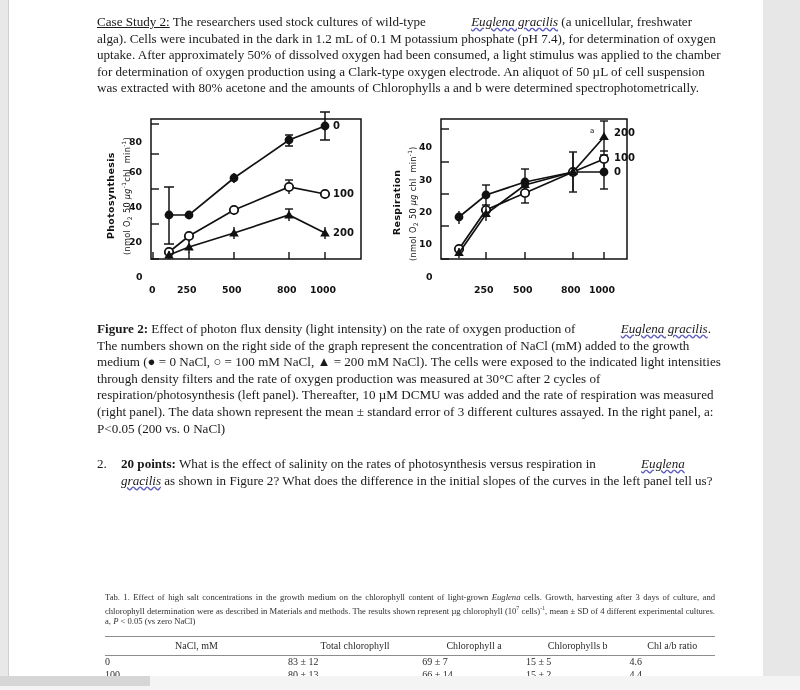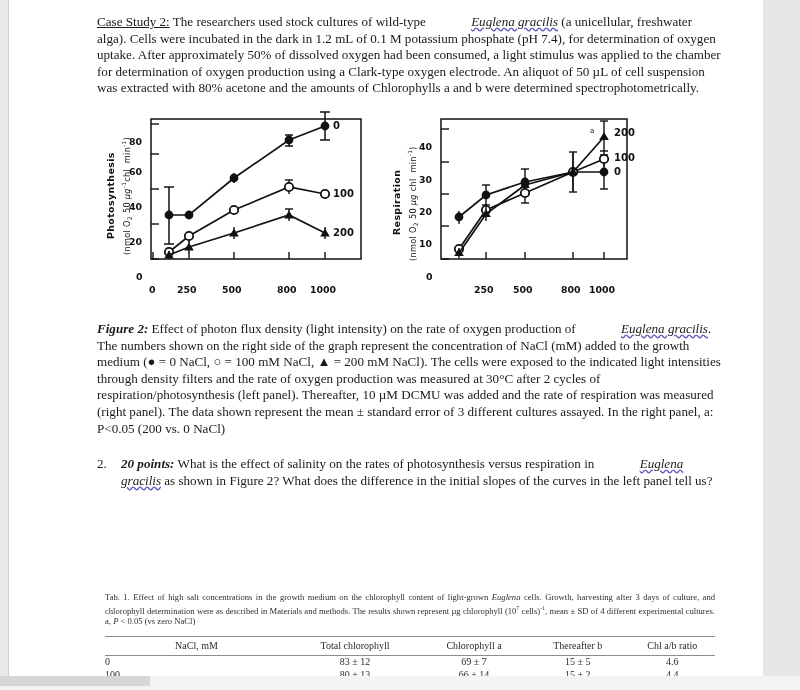--- a/index.html
+++ b/index.html
@@ -58,21 +58,21 @@
 
   .para {
     font-size: 13.1px;
     line-height: 16.6px;
     color: #1a1a1a;
     text-align: left;
     margin: 0;
   }
   .u { text-decoration: underline; }
   .it { font-style: italic; margin-top: 8px; }
-  .bold { font-weight: bold; font-style: italic; }
+  .bold { font-weight: bold; }
   .sq {
     text-decoration: underline;
     text-decoration-style: wavy;
     text-decoration-color: #5b5bbf;
     font-style: italic;
     margin-left: 42px;
   }
 
   
   .figure {
@@ -159,21 +159,21 @@
     color: #2b2b2b;
   }
   table.chl th {
     font-weight: normal;
     padding: 3px 0 4px 0;
     border-top: 1.4px solid #8d8d8d;
     border-bottom: 1.1px solid #8d8d8d;
     text-align: center;
   }
   table.chl th.lft { text-align: center; }
-  table.chl td { padding: 0.7px 0; text-align: center; }
+  table.chl td { padding: 0.7px 0; text-align: left; }
   table.chl td.lft { text-align: left; }
   .sup { font-size: 0.68em; vertical-align: super; }
 </style>
 </head>
 <body>
 
 <div class="page">
 
   <div class="content">
 
@@ -397,21 +397,21 @@
 
   <div class="tab-block">
     <p class="tab-cap"><span>Tab. 1. Effect of high salt concentrations in the growth medium on the chlorophyll content of light-grown </span><span class="it">Euglena</span><span> cells. Growth, harvesting after 3 days of culture, and chlorophyll determination were as described in Materials and methods. The results shown represent µg chlorophyll (10</span><span class="sup">7</span><span> cells)</span><span class="sup">-1</span><span>, mean ± SD of 4 different experimental cultures. a, </span><span class="it">P</span><span> &lt; 0.05 (vs zero NaCl)</span></p>
 
     <table class="chl">
       <thead>
         <tr>
           <th class="lft" style="width:30%;">NaCl, mM</th>
           <th style="width:22%;">Total chlorophyll</th>
           <th style="width:17%;">Chlorophyll a</th>
-          <th style="width:17%;">Thereafter b</th>
+          <th style="width:17%;">Chlorophylls b</th>
           <th style="width:14%;">Chl a/b ratio</th>
         </tr>
       </thead>
       <tbody>
         <tr>
           <td class="lft">0</td>
           <td>83 ± 12</td>
           <td>69 ± 7</td>
           <td>15 ± 5</td>
           <td>4.6</td>

